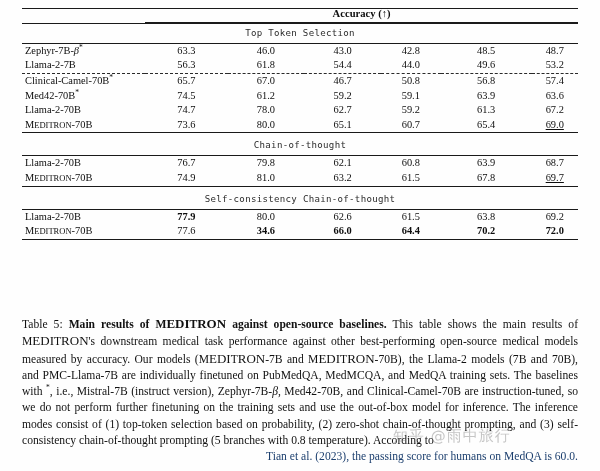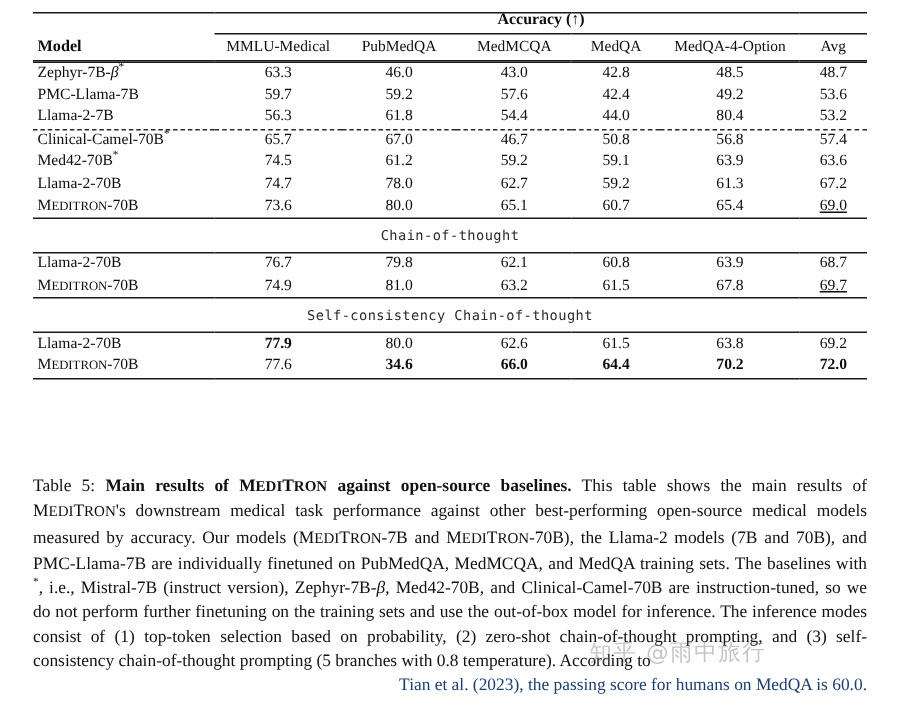--- a/index.html
+++ b/index.html
@@ -118,21 +118,21 @@
     top: 316px;
     width: 556px;
     font-size: 11.6px;
     line-height: 16.3px;
     text-align: justify;
     color: #111;
   }
   .caption b { font-weight: bold; }
   .caption .lastline { text-align: right; color: #1c3f6e; }
   .cap-sc .big { font-size: 11.6px; }
-  .cap-sc .sm { font-size: 10px; }
+  .cap-sc .sm { font-size: 13px; }
 
   
   .watermark {
     position: absolute;
     left: 393px;
     top: 425px;
     font-family: "DejaVu Sans", sans-serif;
     font-size: 17px;
     color: rgba(120,120,120,0.42);
     letter-spacing: 2px;
@@ -166,60 +166,45 @@
             <td colspan="7"></td>
           </tr>
           <tr class="acc-head">
             <td></td>
             <td class="acc-cell" colspan="6">Accuracy (↑)</td>
           </tr>
           <tr class="acc-rule">
             <td></td>
             <td class="acc-underline" colspan="6"></td>
           </tr>
-          <tr class="colhead">
-            <td class="modelhead">Model</td>
-            <td>MMLU-Medical</td>
-            <td>PubMedQA</td>
-            <td>MedMCQA</td>
-            <td>MedQA</td>
-            <td>MedQA-4-Option</td>
-            <td>Avg</td>
-          </tr>
-          <tr class="rule-thin">
-            <td colspan="7"></td>
+          <tr class="rule-thin">
+            <td colspan="7"></td>
+          </tr>
+          <tr class="section-row">
+            <td colspan="7">Top Token Selection</td>
           </tr>
           <tr class="rule-thin">
             <td colspan="7"></td>
           </tr>
           <tr class="data-row">
             <td class="modelcell smallcaps-man">Zephyr-7B-<span class="beta">β</span><sup class="star">*</sup></td>
             <td class="num">63.3</td>
             <td class="num">46.0</td>
             <td class="num">43.0</td>
             <td class="num">42.8</td>
             <td class="num">48.5</td>
             <td class="num">48.7</td>
           </tr>
           <tr class="data-row">
-            <td class="modelcell smallcaps-man">PMC-Llama-7B</td>
-            <td class="num">59.7</td>
-            <td class="num">59.2</td>
-            <td class="num">57.6</td>
-            <td class="num">42.4</td>
-            <td class="num">49.2</td>
-            <td class="num">53.6</td>
-          </tr>
-          <tr class="data-row">
             <td class="modelcell smallcaps-man">Llama-2-7B</td>
             <td class="num">56.3</td>
             <td class="num">61.8</td>
             <td class="num">54.4</td>
             <td class="num">44.0</td>
-            <td class="num">80.4</td>
+            <td class="num">49.6</td>
             <td class="num">53.2</td>
           </tr>
           <tr class="rule-dashed">
             <td colspan="7"></td>
           </tr>
           <tr class="data-row">
             <td class="modelcell smallcaps-man">Clinical-Camel-70B<sup class="star">*</sup></td>
             <td class="num">65.7</td>
             <td class="num">67.0</td>
             <td class="num">46.7</td>

